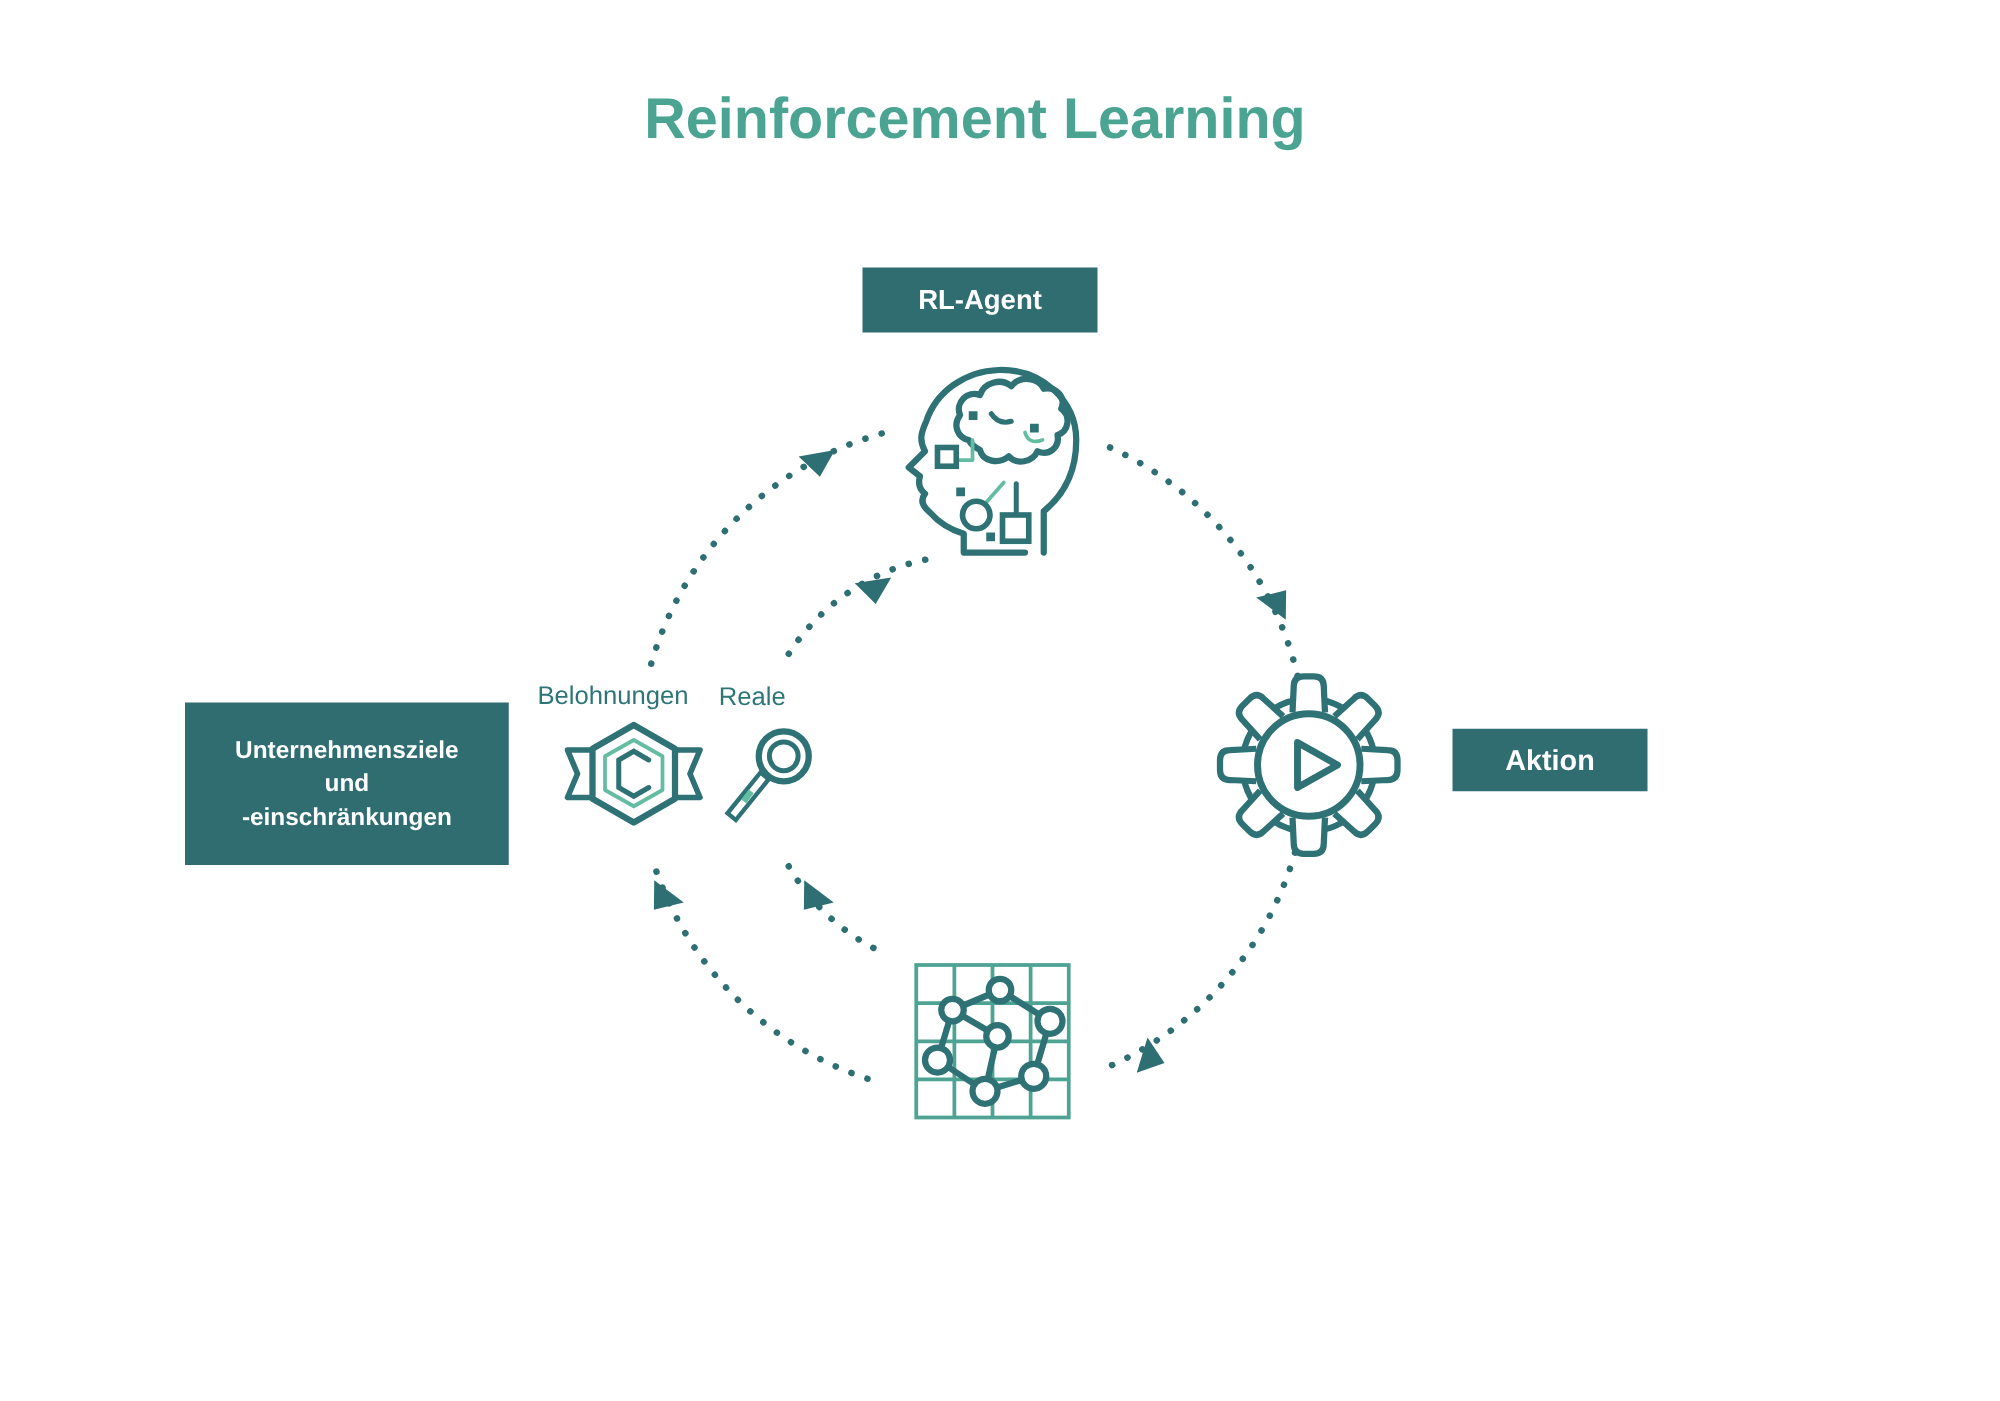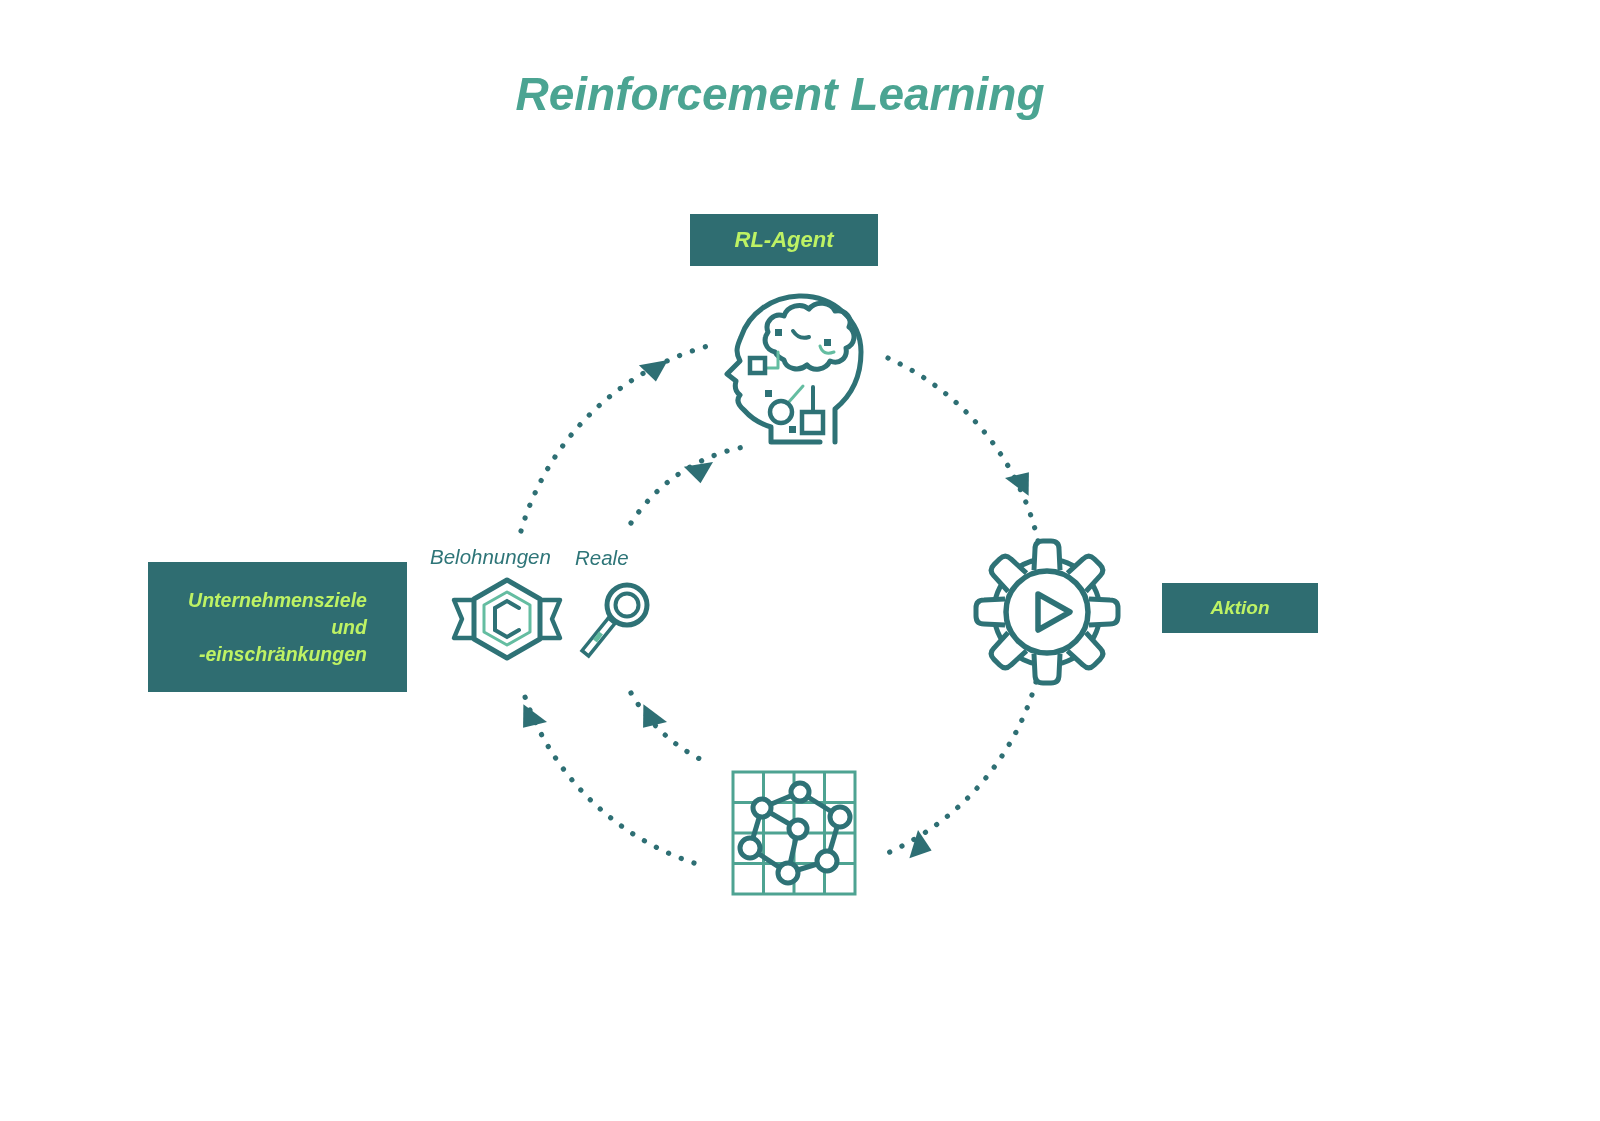--- a/index.html
+++ b/index.html
@@ -1,32 +1,31 @@
 <!DOCTYPE html>
 <html><head>
 <meta charset="utf-8">
 <style>
   html,body{margin:0;padding:0;background:#fff;}
   #canvas{
     position:relative;width:1600px;height:1121px;background:#ffffff;overflow:hidden;
     font-family:"Liberation Sans",sans-serif;
-    font-style:italic;
   }
   .title{
     position:absolute;left:380px;top:66px;width:800px;text-align:center;
     color:#4BA492;font-weight:bold;font-size:46px;line-height:57px;letter-spacing:0px;
   }
   .tealbox{
-    position:absolute;background:#2F6D71;color:#bef264;font-weight:bold;
-    display:flex;align-items:center;justify-content:center;text-align:right;
+    position:absolute;background:#2F6D71;color:#ffffff;font-weight:bold;
+    display:flex;align-items:center;justify-content:center;text-align:center;
     white-space:pre-line;
   }
   #box-agent{left:690px;top:214px;width:188px;height:52px;font-size:22px;}
   #box-goals{left:148px;top:562px;width:259px;height:130px;font-size:19.5px;line-height:27px;}
-  #box-action{left:1162px;top:583px;width:156px;height:50px;font-size:19px;}
+  #box-action{left:1162px;top:583px;width:156px;height:50px;font-size:23px;}
   #box-env{left:602px;top:941px;width:386px;height:51px;font-size:23px;}
   .minilabel{
     position:absolute;color:#2E7578;font-size:20.5px;text-align:left;font-weight:normal;
   }
   #label-rewards{left:430px;top:545px;width:155px;}
   #label-state{left:575px;top:546px;width:100px;}
   svg{position:absolute;left:0;top:0;}
   .dots{fill:none;stroke:#2E6F74;stroke-width:5.2;stroke-linecap:round;stroke-dasharray:0.1 13.5;}
   .ah{fill:#2E6F74;stroke:none;}
   .dk{stroke:#2E7276;fill:none;stroke-width:5;stroke-linecap:round;stroke-linejoin:round;}

